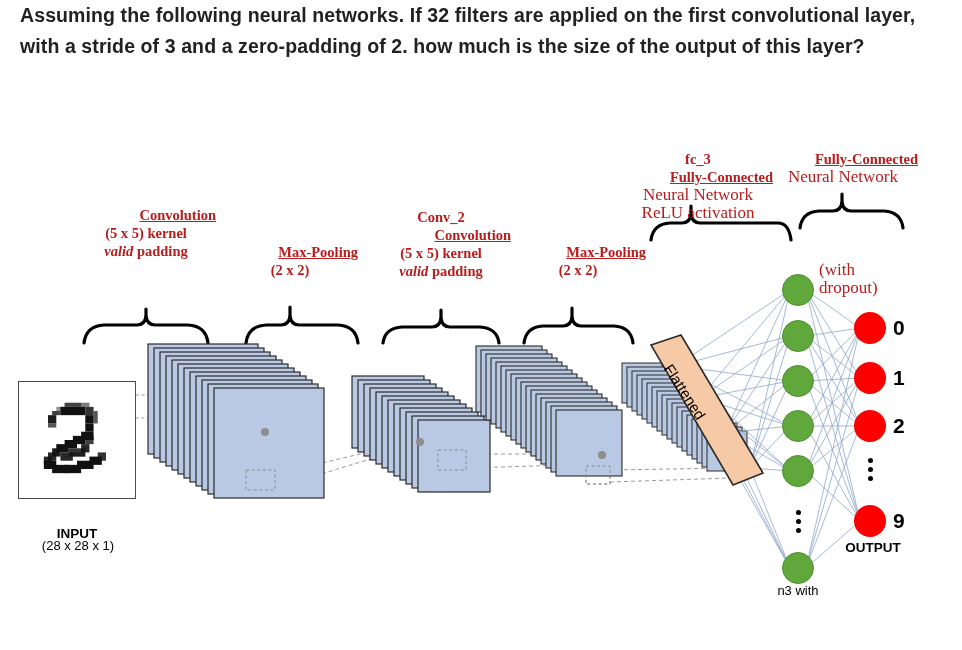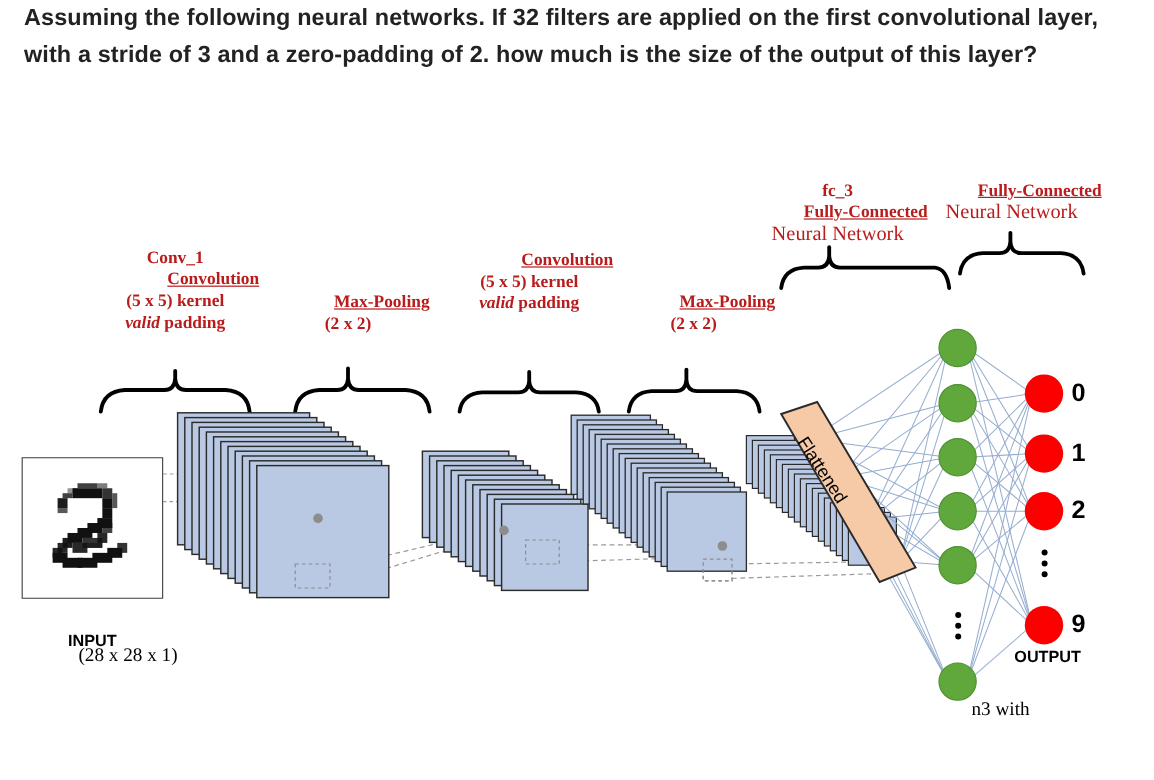--- a/index.html
+++ b/index.html
@@ -67,25 +67,24 @@
     position: absolute;
     font-weight: bold;
     font-size: 13.5px;
     text-align: center;
     color: #000;
     white-space: nowrap;
   }
   .caption-reg {
     position: absolute;
     font-weight: normal;
-    font-size: 16px;
-    text-align: right;
+    font-size: 13px;
+    text-align: center;
     color: #000;
     white-space: nowrap;
-    font-family: Liberation Serif, serif;
   }
 
   .outdigit {
     position: absolute;
     font-weight: bold;
     font-size: 21px;
     color: #000;
     text-align: left;
     line-height: 1;
   }
@@ -383,53 +382,58 @@
         <rect x="13" y="17" width="3" height="1" opacity="0.6"></rect>
         <rect x="15" y="15" width="2" height="2" opacity="0.9"></rect>
         <rect x="16" y="13" width="2" height="2" opacity="0.8"></rect>
       </g>
     </svg>
   </div>
 
   <div id="flat-text" style="left:675px; top:233px; transform: rotate(57deg);">Flattened</div>
 
   <div class="lbl" style="left:76px; top:78px; width:140px;">
-    <span class="t bold">Conv_1</span>
     <span class="t bold-u">Convolution</span>
     <span class="t bold">(5 x 5) kernel</span>
     <span class="t bold"><em class="ital">valid</em><span> padding</span></span>
   </div>
 
   <div class="lbl" style="left:222px; top:115px; width:136px;">
     <span class="t bold-u">Max-Pooling</span>
     <span class="t bold">(2 x 2)</span>
   </div>
 
   <div class="lbl" style="left:371px; top:80px; width:140px;">
+    <span class="t bold">Conv_2</span>
     <span class="t bold-u">Convolution</span>
     <span class="t bold">(5 x 5) kernel</span>
     <span class="t bold"><em class="ital">valid</em><span> padding</span></span>
   </div>
 
   <div class="lbl" style="left:510px; top:115px; width:136px;">
     <span class="t bold-u">Max-Pooling</span>
     <span class="t bold">(2 x 2)</span>
   </div>
 
   <div class="lbl" style="left:623px; top:22px; width:150px;">
     <span class="t bold">fc_3</span>
     <span class="t bold-u">Fully-Connected</span>
     <span class="t reg">Neural Network</span>
+    <span class="t reg">ReLU activation</span>
   </div>
 
   <div class="lbl" style="left:768px; top:22px; width:150px;">
     <span class="t bold-u">Fully-Connected</span>
     <span class="t reg">Neural Network</span>
   </div>
 
+  <div class="lbl" style="left:819px; top:133px; width:100px; text-align:left;">
+    <span class="t reg">(with</span>
+    <span class="t reg">dropout)</span>
+  </div>
 
   <div class="outdigit" style="left:893px; top:189px;">0</div>
   <div class="outdigit" style="left:893px; top:239px;">1</div>
   <div class="outdigit" style="left:893px; top:287px;">2</div>
   <div class="outdigit" style="left:893px; top:382px;">9</div>
 
   <div class="vdots" style="left:864px; top:326px; width:12px;">
     <i></i>
       <i></i>
       <i></i>

